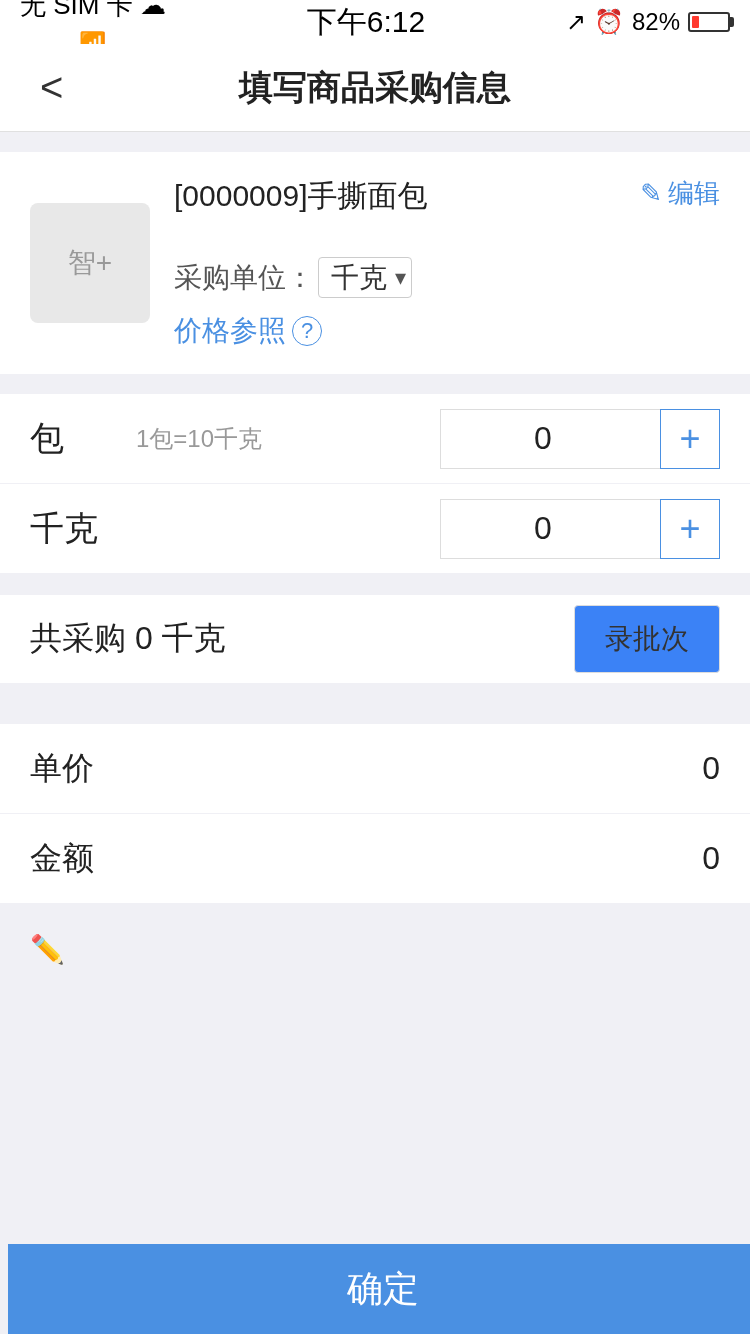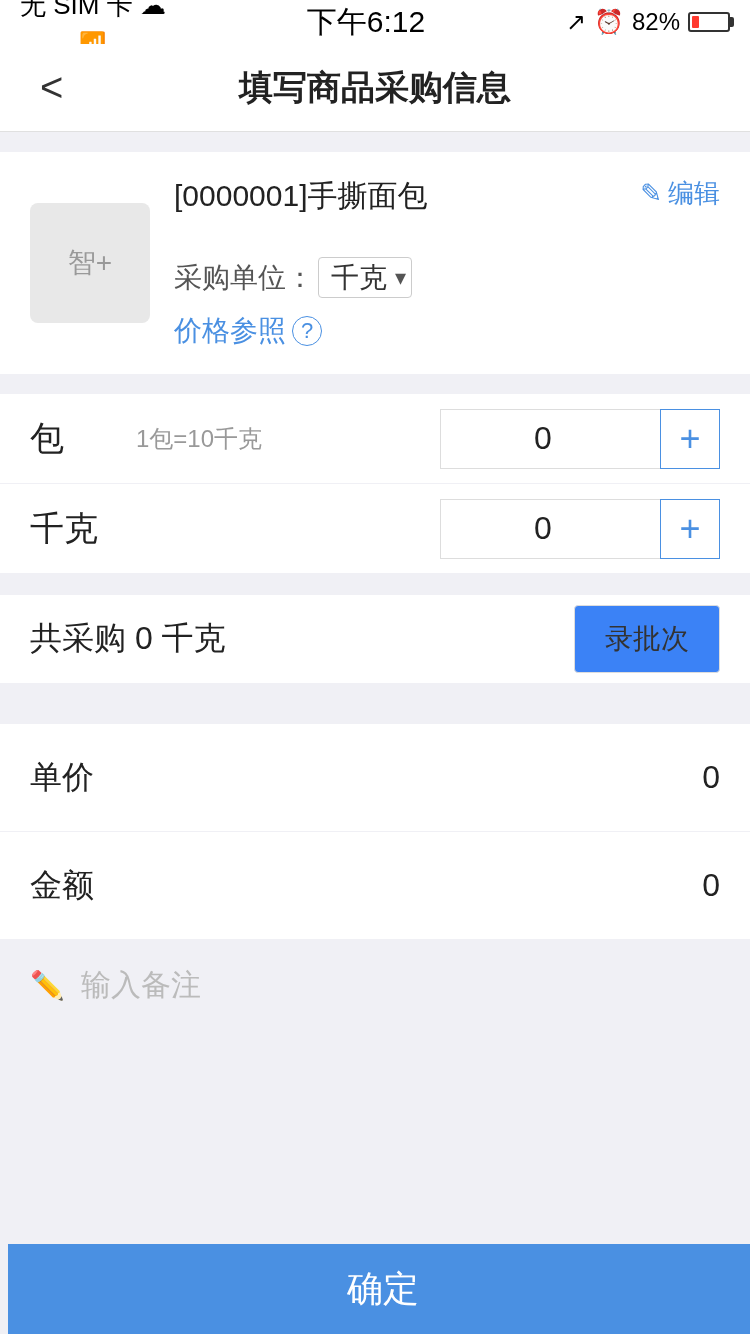--- a/index.html
+++ b/index.html
@@ -275,21 +275,21 @@
     
     .price-section {
       background: #fff;
       margin-top: 20px;
     }
     .price-row {
       display: flex;
       align-items: center;
       justify-content: space-between;
       padding: 0 30px;
-      height: 108px;
+      height: 90px;
       border-bottom: 1px solid #f0f0f5;
     }
     .price-label {
       font-size: 32px;
       color: #222;
     }
     .price-value {
       font-size: 32px;
       color: #222;
     }
@@ -383,21 +383,21 @@
   <span class="nav-title">填写商品采购信息</span>
 </div>
 
 <div class="divider-gray"></div>
 
 <div class="product-card">
   <div class="product-image">
     <span>智+</span>
   </div>
   <div class="product-info">
-    <div class="product-name">[0000001]手撕面包</div>
+    <div class="product-name">[0000009]手撕面包</div>
     <div class="product-unit-row">
       <span class="unit-label">采购单位：</span>
       <div class="unit-select-wrapper">
         <select class="unit-select">
           <option>千克</option>
           <option>包</option>
         </select>
       </div>
     </div>
     <div class="product-price-ref">
@@ -447,20 +447,19 @@
     <span class="price-value">0</span>
   </div>
   <div class="price-row">
     <span class="price-label">金额</span>
     <span class="price-value">0</span>
   </div>
 </div>
 
 <div class="remark-section">
   <span class="remark-icon">✏️</span>
-  <span class="remark-placeholder">输入备注</span>
 </div>
 
 <div class="main-content"></div>
 
 <div class="confirm-btn-wrapper">
   <span class="confirm-btn-text">确定</span>
 </div>
 
 </body></html>

